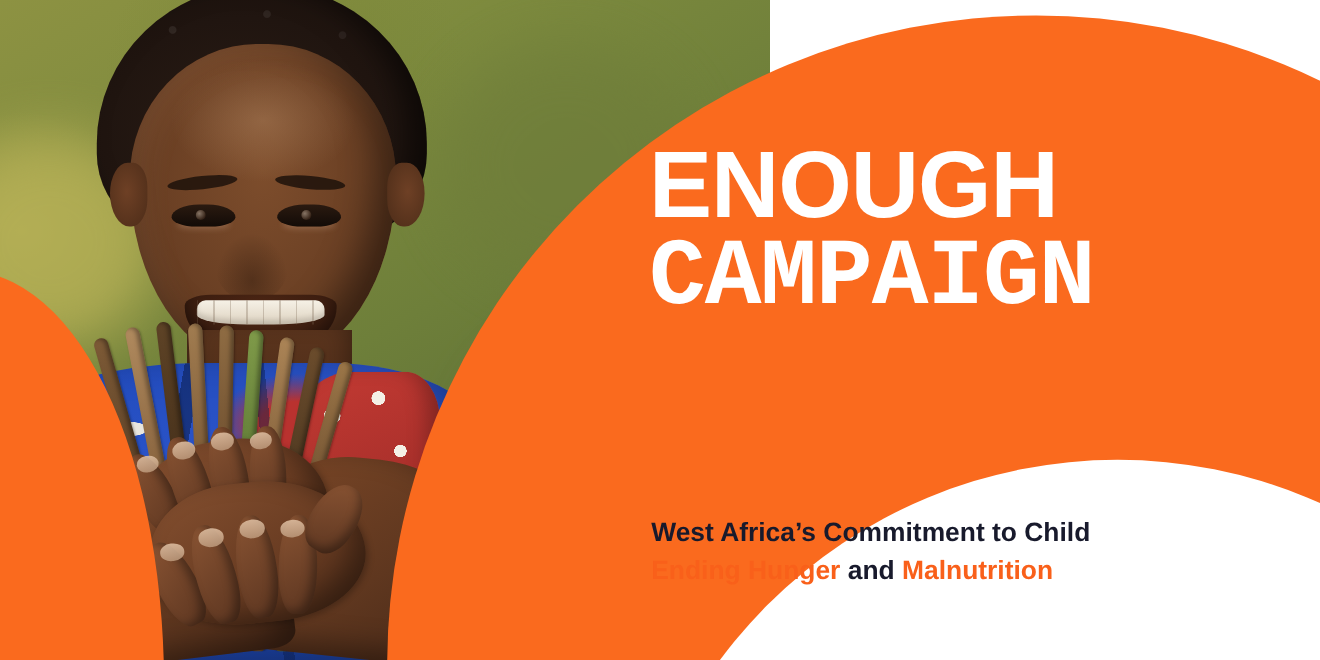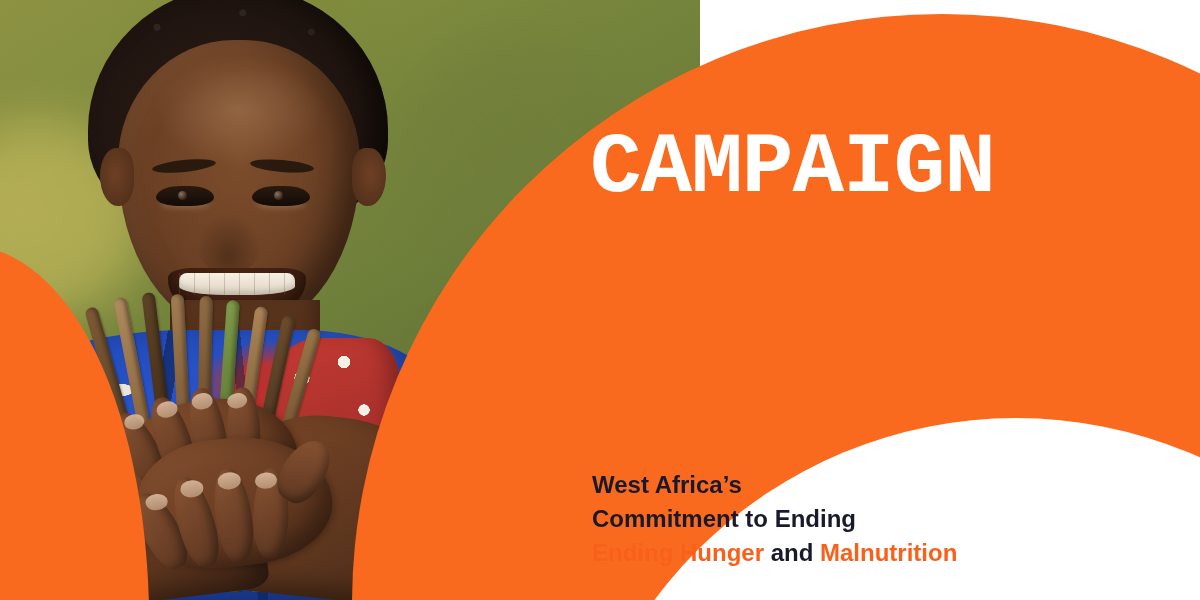--- a/index.html
+++ b/index.html
@@ -402,24 +402,25 @@
       <div class="nail" style="left:121px;top:38px; width:22px; height:16px;"></div>
     </div>
   </div>
 
   <div class="orange-left"></div>
   <div class="orange-disc"></div>
 
   <div class="white-disc"></div>
 
   <div class="headline">
+    <span class="l1">ENOUGH</span>
     <span class="l2">CAMPAIGN</span>
   </div>
 
 
   <div class="body-copy">
     <span class="body-line">West Africa’s</span>
-    <span class="body-line">Commitment to Ending</span>
+    <span class="body-line">Commitment to Child</span>
     <span class="body-line"><span class="hl">Ending Hunger</span><span> and</span></span>
     <span class="body-line"><span class="hl">Malnutrition</span></span>
   </div>
 
 </div>
 
 </body></html>

